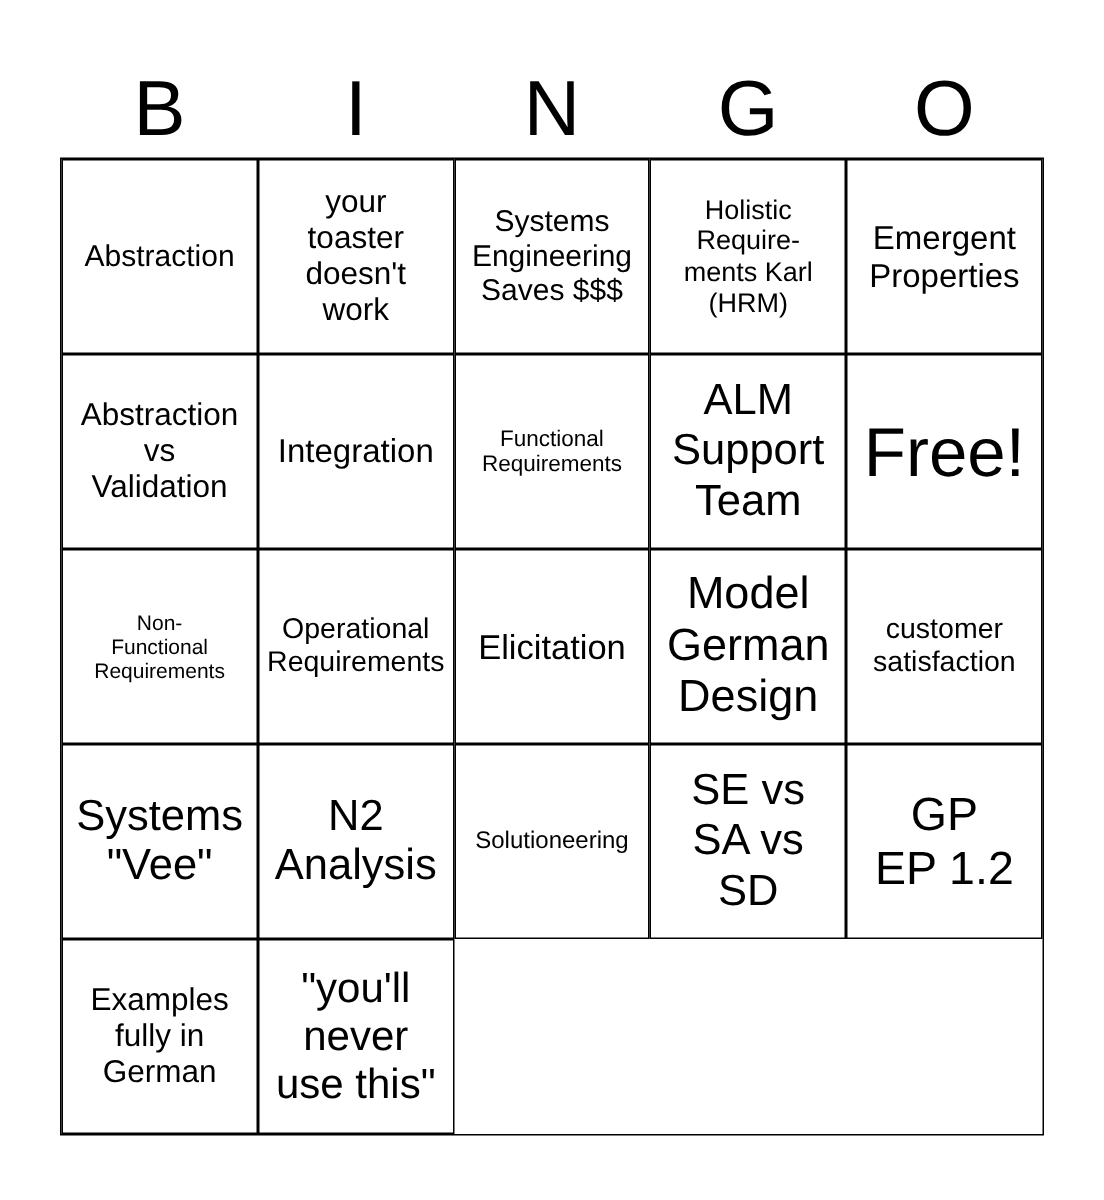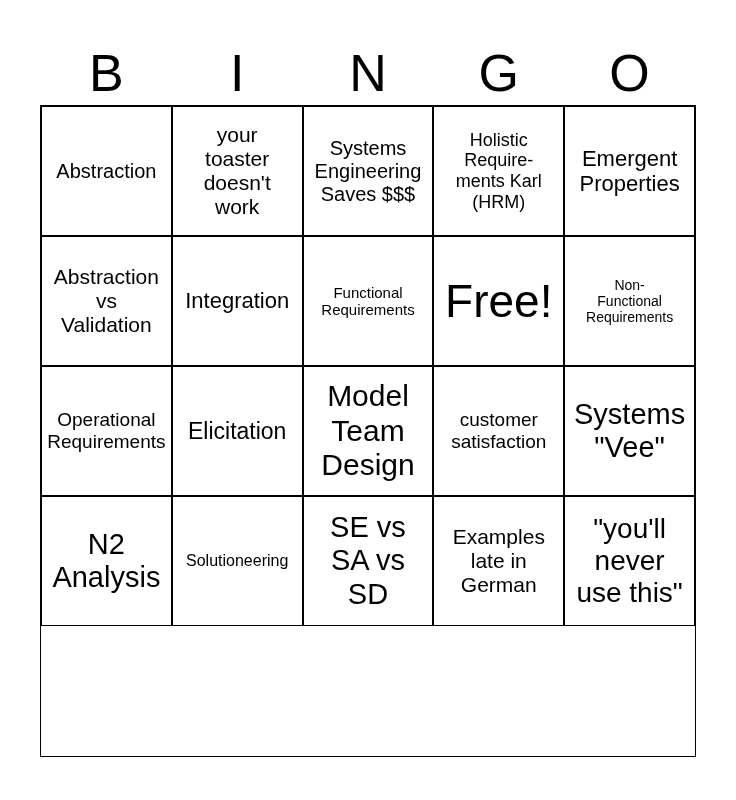--- a/index.html
+++ b/index.html
@@ -102,43 +102,48 @@
 
     <div class="cell fs22">Emergent
 Properties</div>
     <div class="cell fs21">Abstraction
 vs
 Validation</div>
     <div class="cell fs22">Integration</div>
 
     <div class="cell fs15">Functional
 Requirements</div>
+    <div class="cell fs29">ALM
+Support
+Team</div>
     <div class="cell fs46">Free!</div>
     <div class="cell fs17">Non-
 Functional
 Requirements</div>
     <div class="cell fs19">Operational
 Requirements</div>
 
     <div class="cell fs23">Elicitation</div>
     <div class="cell fs30">Model
-Team
+German
 Design</div>
     <div class="cell fs19">customer
 satisfaction</div>
     <div class="cell fs29">Systems
 "Vee"</div>
     <div class="cell fs29">N2
 Analysis</div>
 
     <div class="cell fs16">Solutioneering</div>
     <div class="cell fs29">SE vs
 SA vs
 SD</div>
+    <div class="cell fs31">GP
+EP 1.2</div>
     <div class="cell fs21">Examples
-late in
+fully in
 German</div>
     <div class="cell fs28">"you'll
 never
 use this"</div>
   </div>
 
 </div>
 
 </body></html>

